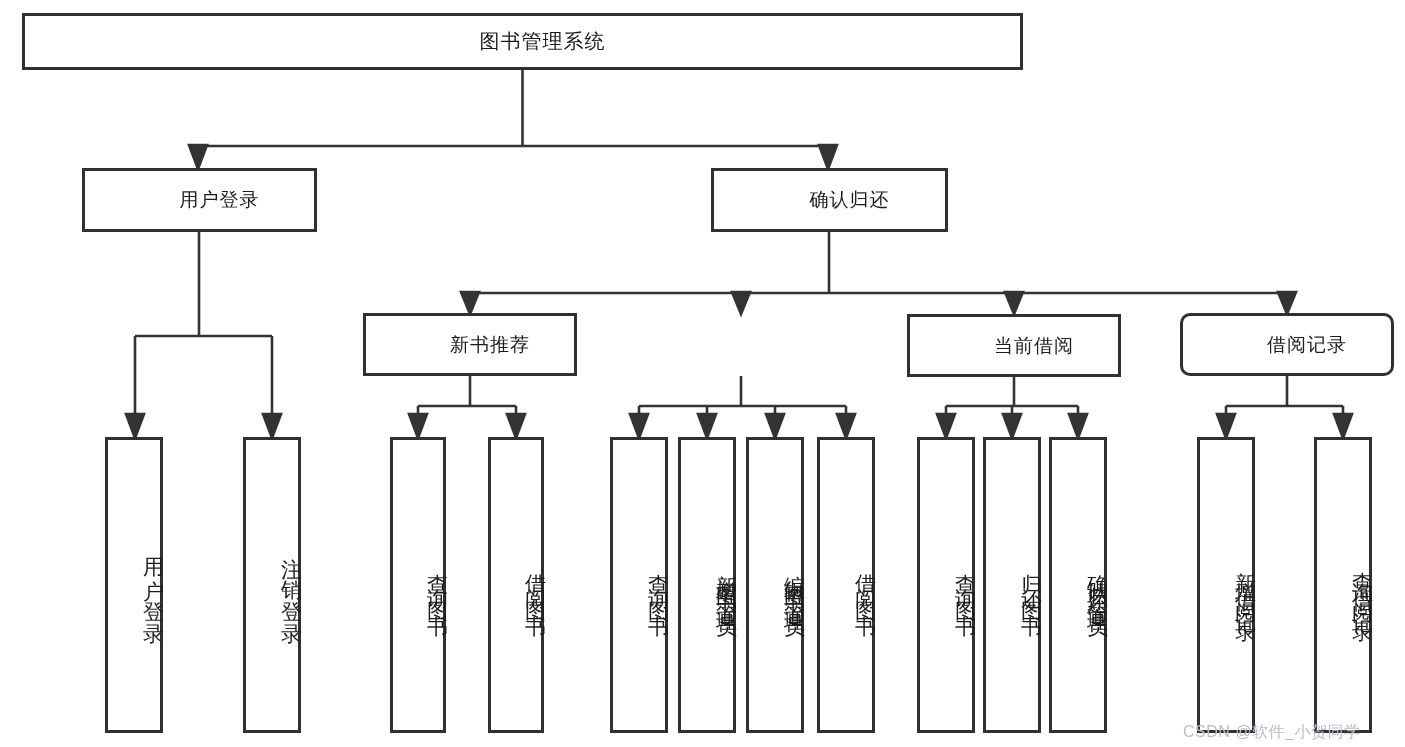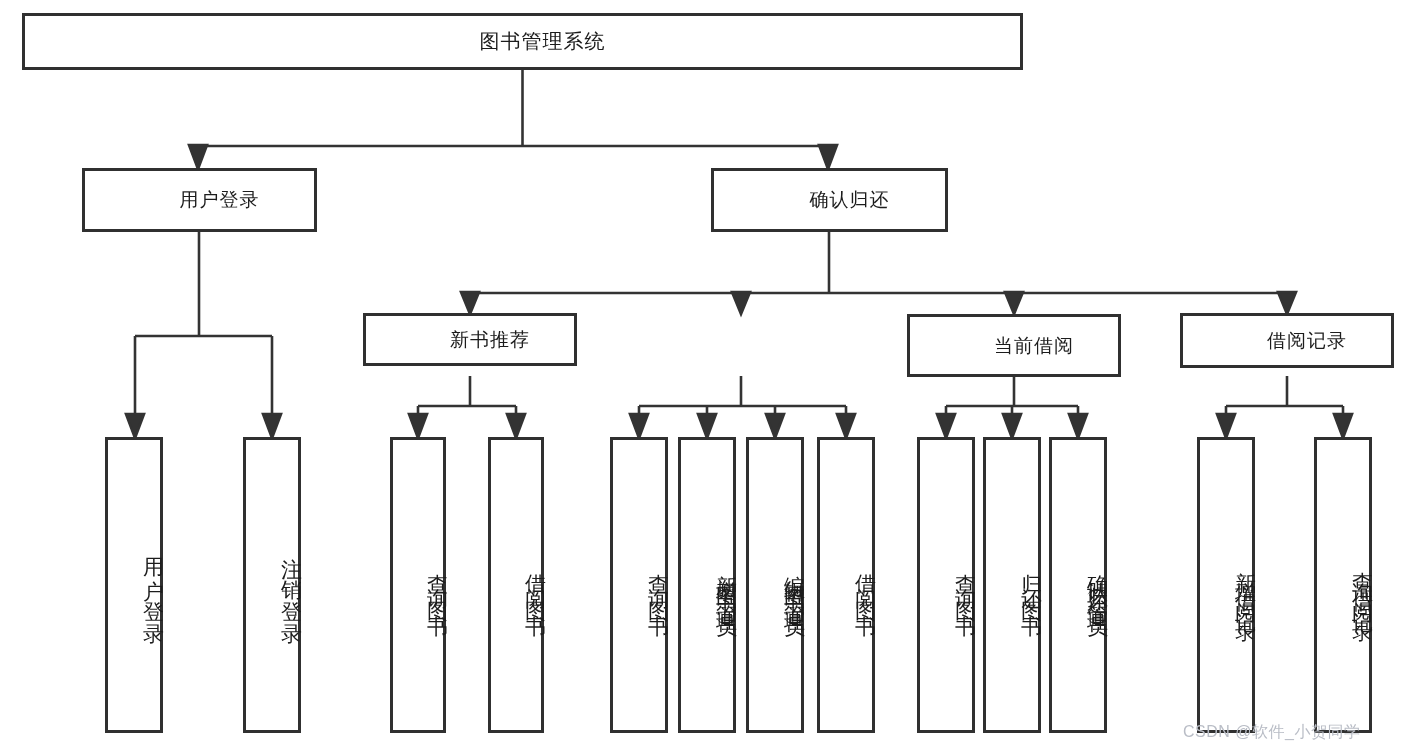--- a/index.html
+++ b/index.html
@@ -125,27 +125,27 @@
     <span>图书管理系统</span>
   </div>
 
   <div class="box hlabel" style="left:82px; top:168px; width:235px; height:64px;">
     <span>用户登录</span>
   </div>
   <div class="box hlabel" style="left:711px; top:168px; width:237px; height:64px;">
     <span>确认归还</span>
   </div>
 
-  <div class="box hlabel" style="left:363px; top:313px; width:214px; height:53px;">
+  <div class="box hlabel" style="left:363px; top:313px; width:214px; height:63px;">
     <span>新书推荐</span>
   </div>
   <div class="box hlabel" style="left:907px; top:314px; width:214px; height:63px;">
     <span>当前借阅</span>
   </div>
-  <div class="box hlabel" style="left:1180px; top:313px; width:214px; height:55px;">
+  <div class="box hlabel" style="left:1180px; top:313px; width:214px; height:63px;border-radius:10px;">
     <span>借阅记录</span>
   </div>
 
   <div class="box leaf sp-22" style="left:105px; top:437px; width:58px; height:296px;">
     <span>用户登录</span>
   </div>
   <div class="box leaf sp-22" style="left:243px; top:437px; width:58px; height:296px;">
     <span>注销登录</span>
   </div>
 

